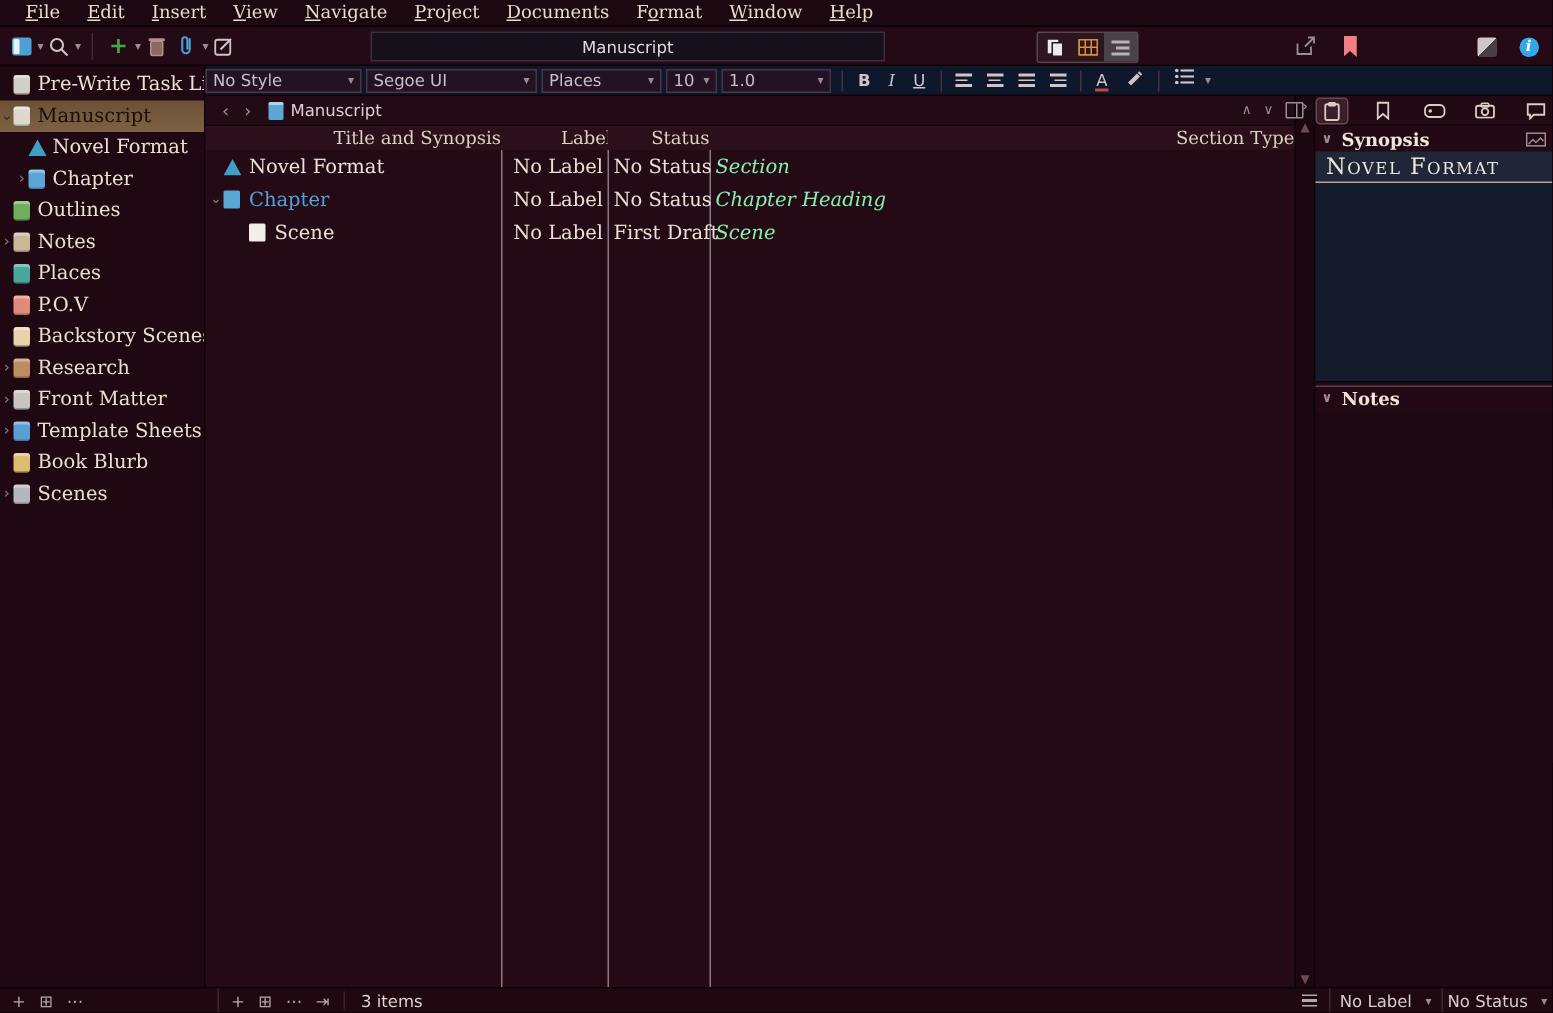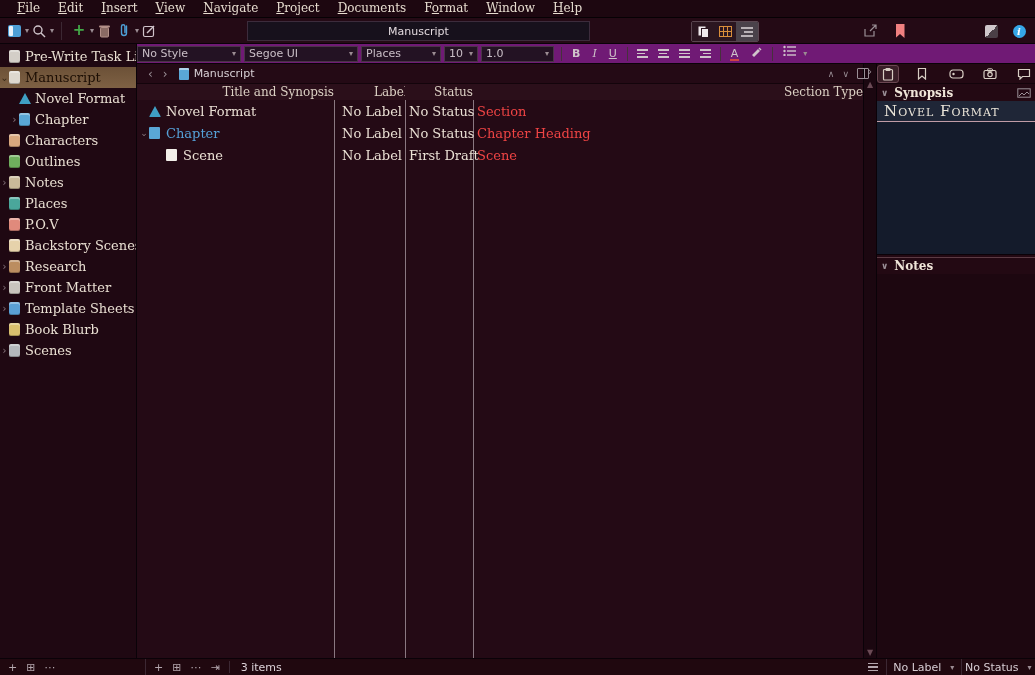--- a/index.html
+++ b/index.html
@@ -51,21 +51,21 @@
   .b-item.ind { padding-left:10px; }
   .b-icon { width:11px; height:13px; border-radius:2px; margin-right:5px; flex:0 0 11px;
     box-shadow:inset 0 2px 0 rgba(255,255,255,.35), inset 0 -1px 0 rgba(0,0,0,.25); }
   .b-icon.ic-triangle { width:0; height:0; border-radius:0; box-shadow:none; background:transparent!important;
     border-left:6px solid transparent; border-right:6px solid transparent; border-bottom:11px solid; margin-right:4px; }
   .b-item.sel { background:linear-gradient(#6c5137,#7e6144); color:#1c0e04; }
   .b-item.sel .b-chev { color:#3a2a18; }
   
   .right-col { flex:1; display:flex; flex-direction:column; }
   
-  .formatbar { height:20px; background:#701a75; border-bottom:1px solid #0a0208;
+  .formatbar { height:20px; background:#0f172a; border-bottom:1px solid #0a0208;
     display:flex; align-items:center; font-family:"DejaVu Sans","Liberation Sans",sans-serif;
     font-size:11px; color:#c9bec6; }
   .fmt-dd { height:16px; background:#231223; border:1px solid #4a3447; display:flex; align-items:center;
     padding:0 4px; margin-right:3px; }
   .fdd-val { flex:1; overflow:hidden; white-space:nowrap; }
   .fd-0{width:104px;} .fd-1{width:114px;} .fd-2{width:80px;} .fd-3{width:34px;} .fd-4{width:73px;gap:41px;}
   .fmt-btn { padding:0 6px; color:#cfc4ca; font-size:11px; height:18px; line-height:18px; }
   .fmt-sep { width:1px; height:14px; background:#46313c; margin:0 4px; }
   .align-ic { display:inline-flex; flex-direction:column; gap:2px; padding:0 5px; }
   .align-ic i { height:1.5px; background:#cfc4ca; width:11px; }
@@ -94,21 +94,21 @@
   .col-line { position:absolute; top:0; bottom:0; width:1px; background:rgba(222,212,218,.55); }
   .o-row { height:22px; display:grid; grid-template-columns:197px 71px 68px 1fr; align-items:center; font-size:13px; }
   .o-title { display:flex; align-items:center; white-space:nowrap; overflow:hidden; }
   .o-chev { width:10px; flex:0 0 10px; text-align:center; color:#8a7a80; font-size:9px; font-family:"DejaVu Sans",sans-serif; }
   .o-icon { width:11px; height:12px; border-radius:1px; margin-right:6px; flex:0 0 11px; }
   .o-icon.ic-triangle { width:0; height:0; background:transparent!important;
     border-left:6px solid transparent; border-right:6px solid transparent; border-bottom:11px solid; margin-right:5px; }
   .o-icon.ic-square { border-radius:1px; }
   .o-label { text-align:right; padding-right:3px; color:#eae0d4; white-space:nowrap; }
   .o-status { padding-left:4px; color:#eae0d4; white-space:nowrap; }
-  .o-section { padding-left:4px; color:#ef4444; white-space:nowrap; }
+  .o-section { padding-left:4px; color:#86efac; font-style:italic; white-space:nowrap; }
   .o-ind1 { padding-left:19px; }
   .o-ind0 { padding-left:2px; }
   
   .scroll-strip { width:14px; background:#1b0710; border-left:1px solid #0a0208; border-right:1px solid #0a0208;
     display:flex; flex-direction:column; align-items:center; font-family:"DejaVu Sans",sans-serif; }
   .ss-colchev { height:16px; line-height:16px; color:#9a8f96; font-size:10px; }
   .ss-arrow { color:#6a4a55; font-size:8px; height:10px; line-height:10px; }
   .ss-track { flex:1; width:100%; }
   
   .inspector { flex:1; background:#230913; display:flex; flex-direction:column; font-size:12px; }
@@ -260,25 +260,20 @@
         </div>
         <div class="b-item ind">
           <span class="b-chev"></span>
           <span class="b-icon ic-triangle" style="border-bottom-color: rgb(63, 159, 196);"></span>
           <span class="b-label">Novel Format</span>
         </div>
         <div class="b-item ind">
           <span class="b-chev">›</span>
           <span class="b-icon ic-doc" style="background: rgb(90, 167, 214);"></span>
           <span class="b-label">Chapter</span>
-        </div>
-        <div class="b-item">
-          <span class="b-chev"></span>
-          <span class="b-icon ic-stack" style="background: rgb(216, 168, 126);"></span>
-          <span class="b-label">Characters</span>
         </div>
         <div class="b-item">
           <span class="b-chev"></span>
           <span class="b-icon ic-stack" style="background: rgb(111, 174, 93);"></span>
           <span class="b-label">Outlines</span>
         </div>
         <div class="b-item">
           <span class="b-chev">›</span>
           <span class="b-icon ic-stack" style="background: rgb(201, 185, 153);"></span>
           <span class="b-label">Notes</span>

